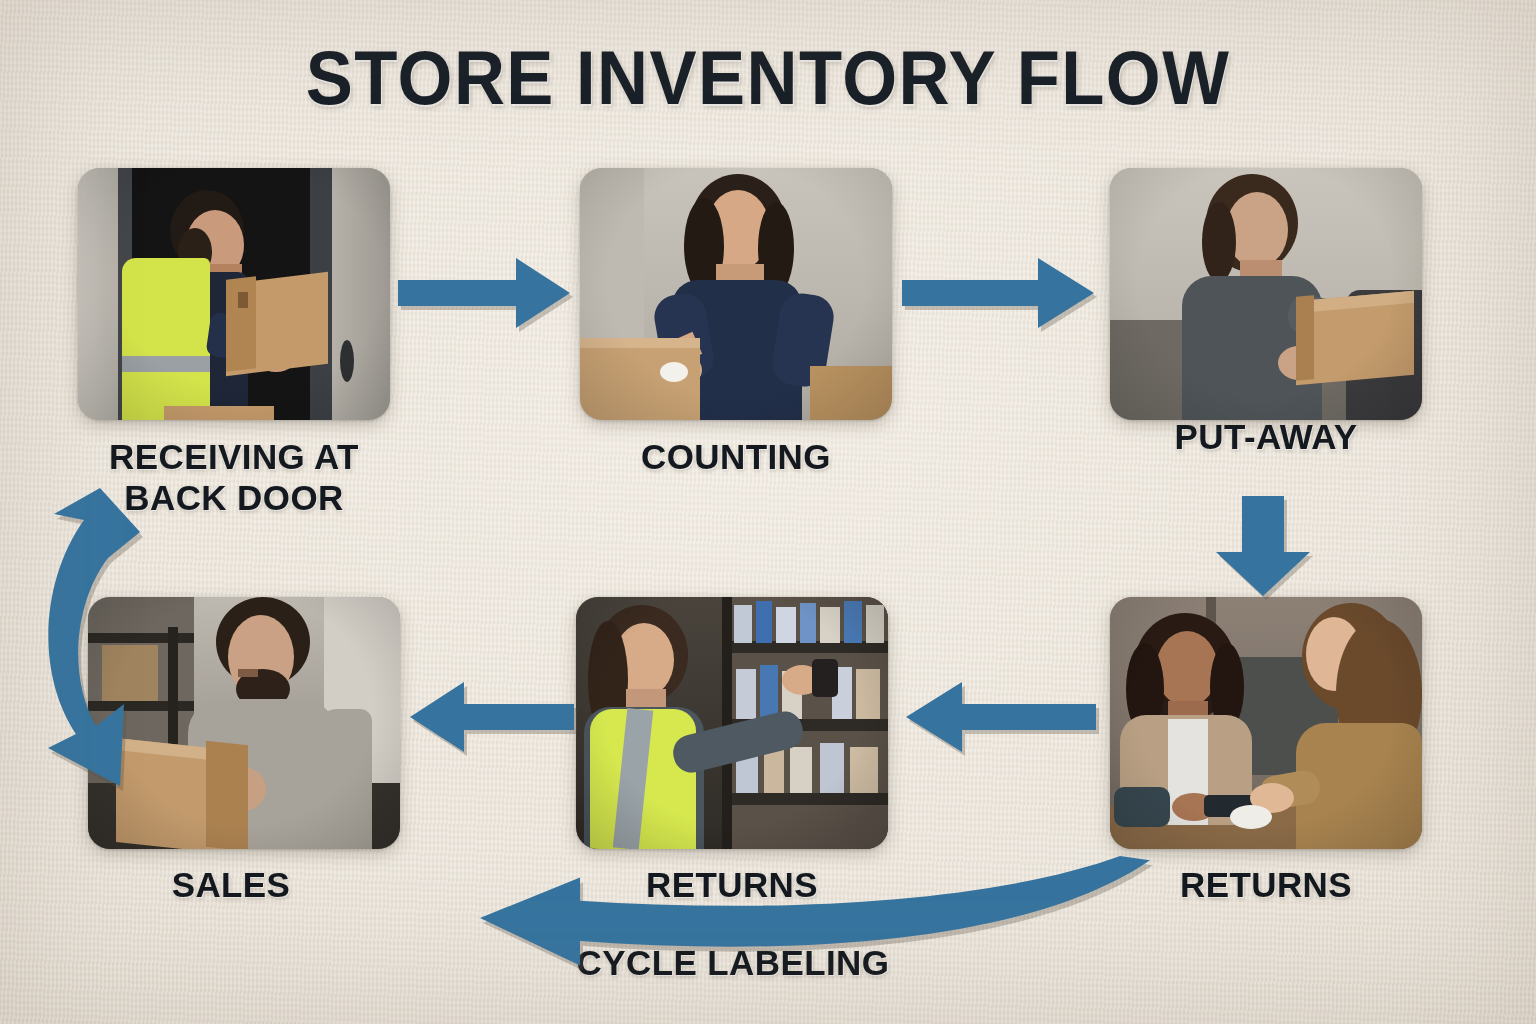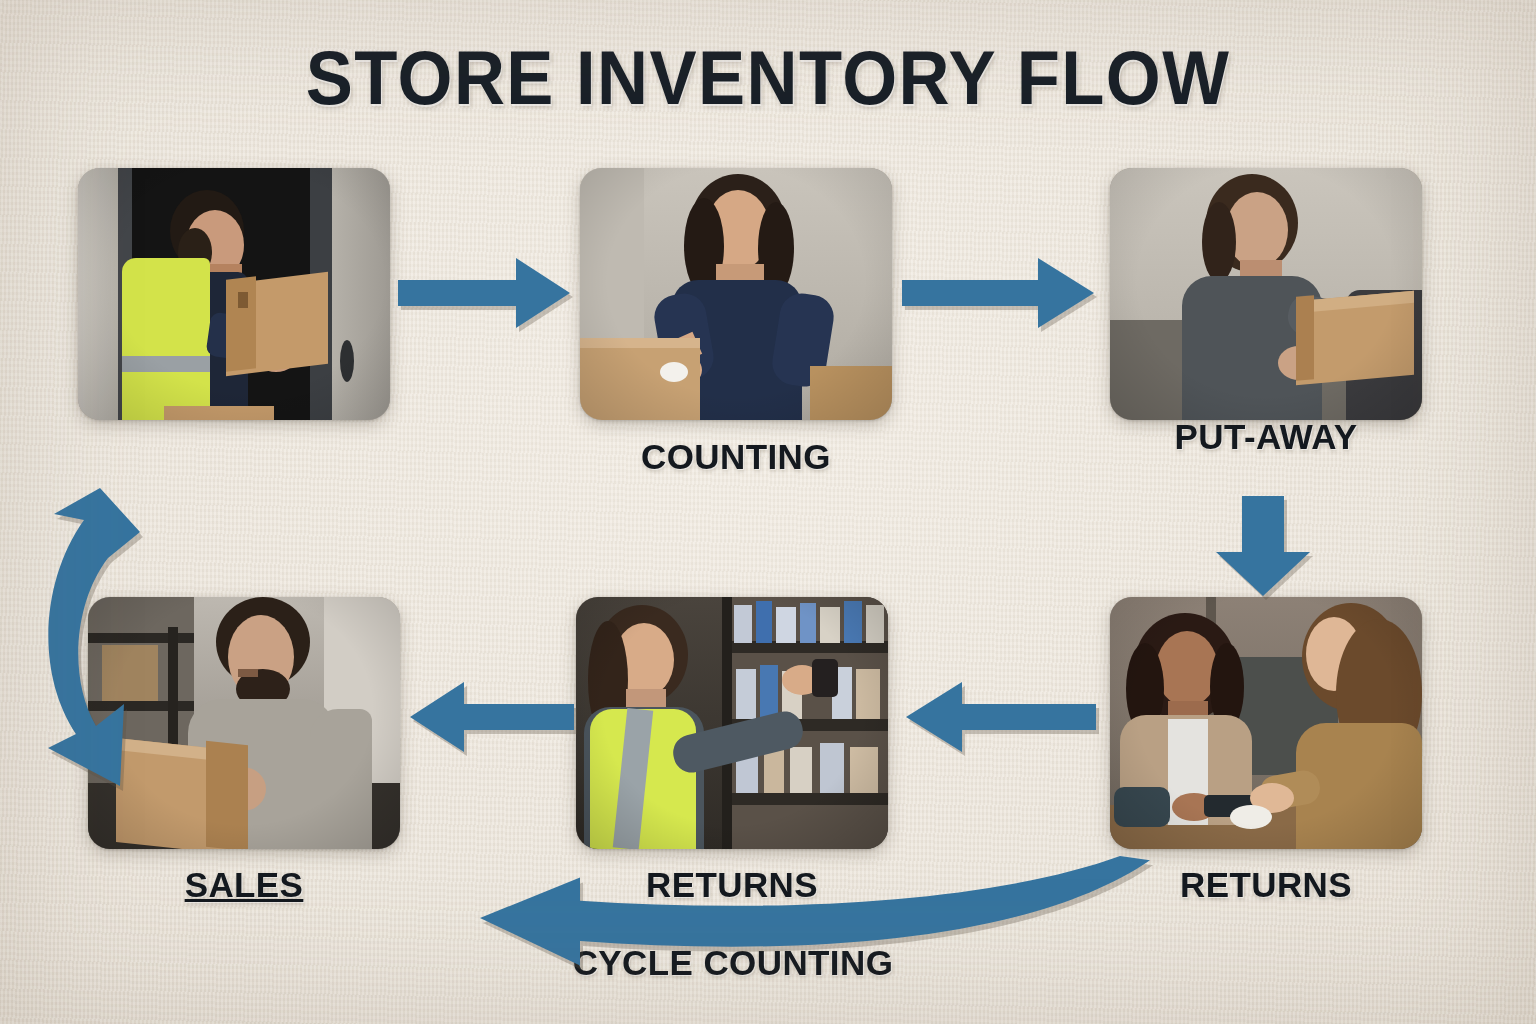--- a/index.html
+++ b/index.html
@@ -82,20 +82,22 @@
       <div class="rect" style="left:130px;top:150px;width:96px;height:44px;background:#24304a;transform:rotate(8deg);border-radius:10px;"></div>
       <div class="oval" style="left:176px;top:168px;width:44px;height:36px;background:#c99a7c;"></div>
 
       <div class="rect" style="left:148px;top:110px;width:102px;height:92px;background:#c49a6a;transform:skewY(-7deg);"></div>
       <div class="rect" style="left:148px;top:110px;width:30px;height:92px;background:#b08552;transform:skewY(-7deg);"></div>
       <div class="rect" style="left:160px;top:124px;width:10px;height:16px;background:#7d5a33;"></div>
       <div class="rect" style="left:86px;top:238px;width:110px;height:18px;background:#c49a6a;"></div>
     </div>
     <div class="rect" style="inset:0;position:absolute;background:radial-gradient(ellipse at 55% 45%, rgba(0,0,0,0) 55%, rgba(0,0,0,.16) 100%);"></div>
   </div>
+  <div class="caption" style="left:58px;top:436px;width:352px;">RECEIVING AT
+BACK DOOR</div>
 
   <div class="tile" style="left:580px;top:168px;width:312px;height:252px;">
     <div class="scene">
       <div class="rect" style="left:0;top:0;width:100%;height:100%;background:linear-gradient(180deg,#c9c4bb,#b0aba2);"></div>
       <div class="rect" style="left:0;top:0;width:64px;height:100%;background:#bfbab1;"></div>
 
       <div class="oval" style="left:110px;top:6px;width:96px;height:104px;background:#2b2019;"></div>
       <div class="oval" style="left:126px;top:22px;width:64px;height:80px;background:#d6a885;"></div>
       <div class="oval" style="left:104px;top:30px;width:40px;height:96px;background:#241a14;"></div>
       <div class="oval" style="left:178px;top:34px;width:36px;height:92px;background:#241a14;"></div>
@@ -201,21 +203,21 @@
       <div class="rect" style="left:8px;top:110px;width:120px;height:142px;background:#4b555d;border-radius:26px 26px 0 0;"></div>
       <div class="rect" style="left:14px;top:112px;width:106px;height:140px;background:#d6e84e;border-radius:22px 22px 0 0;"></div>
       <div class="rect" style="left:44px;top:112px;width:26px;height:140px;background:#9aa3a8;transform:rotate(6deg);"></div>
       <div class="rect" style="left:96px;top:126px;width:132px;height:38px;background:#4e5962;transform:rotate(-14deg);border-radius:18px;"></div>
       <div class="oval" style="left:206px;top:68px;width:40px;height:30px;background:#d8ab88;"></div>
       <div class="rect" style="left:236px;top:62px;width:26px;height:38px;background:#242020;border-radius:5px;"></div>
     </div>
     <div class="rect" style="inset:0;position:absolute;background:radial-gradient(ellipse at 50% 45%, rgba(0,0,0,0) 58%, rgba(0,0,0,.20) 100%);"></div>
   </div>
   <div class="caption" style="left:576px;top:864px;width:312px;">RETURNS</div>
-  <div class="caption" style="left:498px;top:942px;width:470px;">CYCLE COUNTING</div>
+  <div class="caption" style="left:498px;top:942px;width:470px;">CYCLE LABELING</div>
 
   <div class="tile" style="left:88px;top:597px;width:312px;height:252px;">
     <div class="scene">
       <div class="rect" style="left:0;top:0;width:100%;height:100%;background:linear-gradient(180deg,#bdb8b0,#8c867e);"></div>
       <div class="rect" style="left:0;top:0;width:106px;height:252px;background:#6d675f;"></div>
       <div class="rect" style="left:0;top:36px;width:106px;height:10px;background:#2b2824;"></div>
       <div class="rect" style="left:0;top:104px;width:106px;height:10px;background:#2b2824;"></div>
       <div class="rect" style="left:14px;top:48px;width:56px;height:56px;background:#a0845f;"></div>
       <div class="rect" style="left:80px;top:30px;width:10px;height:200px;background:#26231f;"></div>
       <div class="rect" style="left:0;top:186px;width:312px;height:66px;background:#35312c;"></div>
@@ -228,21 +230,21 @@
       <div class="rect" style="left:100px;top:102px;width:148px;height:150px;background:#a8a39a;border-radius:34px 34px 0 0;"></div>
       <div class="rect" style="left:222px;top:112px;width:62px;height:140px;background:#a8a39a;border-radius:28px 12px 0 0;"></div>
       <div class="oval" style="left:132px;top:170px;width:46px;height:44px;background:#c79f82;"></div>
 
       <div class="rect" style="left:28px;top:148px;width:132px;height:104px;background:#c29a6c;transform:skewY(6deg);"></div>
       <div class="rect" style="left:28px;top:148px;width:132px;height:12px;background:#d2b189;transform:skewY(6deg);"></div>
       <div class="rect" style="left:118px;top:146px;width:42px;height:106px;background:#ab8150;transform:skewY(6deg);"></div>
     </div>
     <div class="rect" style="inset:0;position:absolute;background:radial-gradient(ellipse at 50% 45%, rgba(0,0,0,0) 58%, rgba(0,0,0,.17) 100%);"></div>
   </div>
-  <div class="caption" style="left:88px;top:864px;width:312px;text-decoration:underline;">SALES</div>
+  <div class="caption" style="left:75px;top:864px;width:312px;">SALES</div>
 
   <svg class="arrow-svg" style="left:398px;top:258px;" width="180" height="86" viewBox="0 0 180 86">
     <g transform="translate(3,4)">
         <path class="ink-sh" d="M0,22 L118,22 L118,0 L172,35 L118,70 L118,48 L0,48 Z"></path>
       </g>
     <path class="ink" d="M0,22 L118,22 L118,0 L172,35 L118,70 L118,48 L0,48 Z"></path>
   </svg>
 
   <svg class="arrow-svg" style="left:902px;top:258px;" width="200" height="86" viewBox="0 0 200 86">
     <g transform="translate(3,4)">

